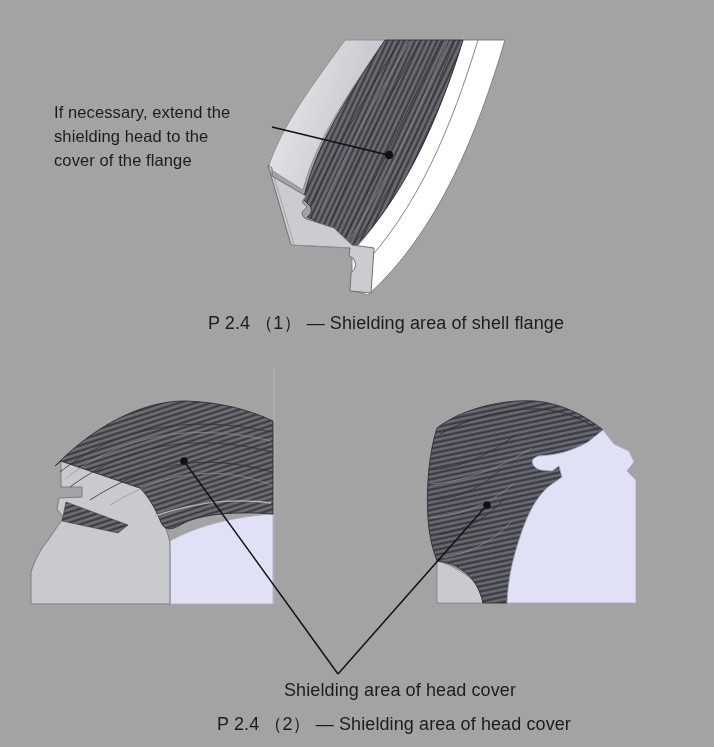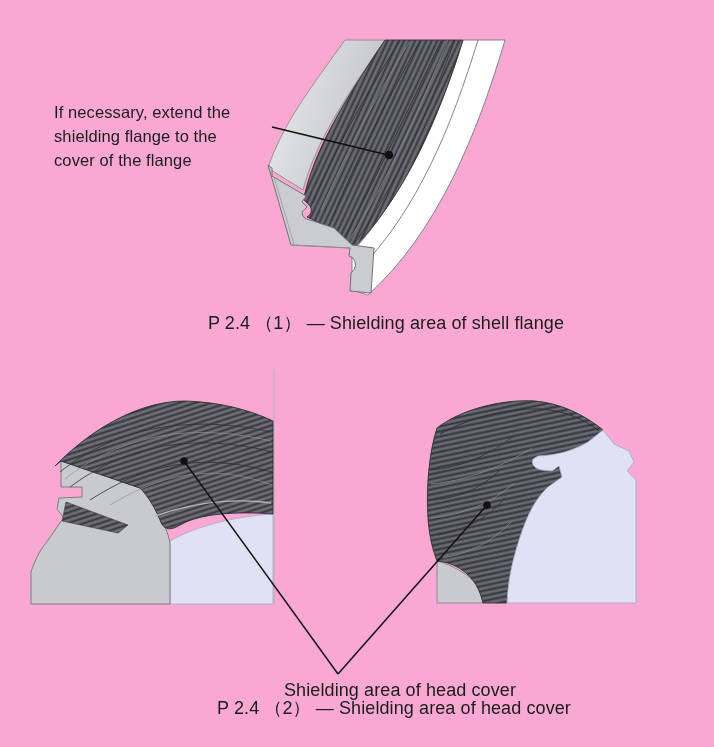--- a/index.html
+++ b/index.html
@@ -1,28 +1,28 @@
 <!DOCTYPE html>
 <html><head>
 <meta charset="utf-8">
 <style>
   html,body{margin:0;padding:0;background:#ffffff;}
   .page{
-    position:relative;width:714px;height:747px;background:#f9a8d4;overflow:hidden;
+    position:relative;width:714px;height:747px;background:#a3a3a3;overflow:hidden;
     font-family:"Liberation Sans", sans-serif;color:#1c1c1c;
   }
   .figures-svg{position:absolute;left:0;top:0;}
   .annotation{
     position:absolute;left:54px;top:100px;font-size:16.5px;line-height:24px;
     color:#1c1c1c;letter-spacing:0.1px;
   }
   .caption{position:absolute;font-size:18px;color:#1c1c1c;text-align:center;letter-spacing:0.1px;}
   .cap1{top:311px;left:58px;right:0;}
   .lbl2{top:680px;left:86px;right:0;}
-  .cap2{top:696px;left:74px;right:0;}
+  .cap2{top:712px;left:74px;right:0;}
 </style>
 </head>
 <body>
 
 <div class="page">
 
   <svg class="figures-svg" width="714" height="747" viewBox="0 0 714 747">
     <defs>
       <pattern id="hatch1" width="6" height="5" patternUnits="userSpaceOnUse" patternTransform="rotate(-65)">
         <rect width="6" height="5" fill="#54545b"></rect>
@@ -136,21 +136,21 @@
 
       <g>
         <path d="M487,505 L338,674" stroke="#111111" stroke-width="1.5" fill="none"></path>
         <circle cx="487" cy="505" r="3.8" fill="#111111"></circle>
       </g>
     </g>
   </svg>
 
   <div class="annotation">
     <div>If necessary, extend the</div>
-    <div>shielding flange to the</div>
+    <div>shielding head to the</div>
     <div>cover of the flange</div>
   </div>
 
   <div class="caption cap1">P 2.4 （1） — Shielding area of shell flange</div>
 
   <div class="caption lbl2">Shielding area of head cover</div>
   <div class="caption cap2">P 2.4 （2） — Shielding area of head cover</div>
 
 </div>
 

